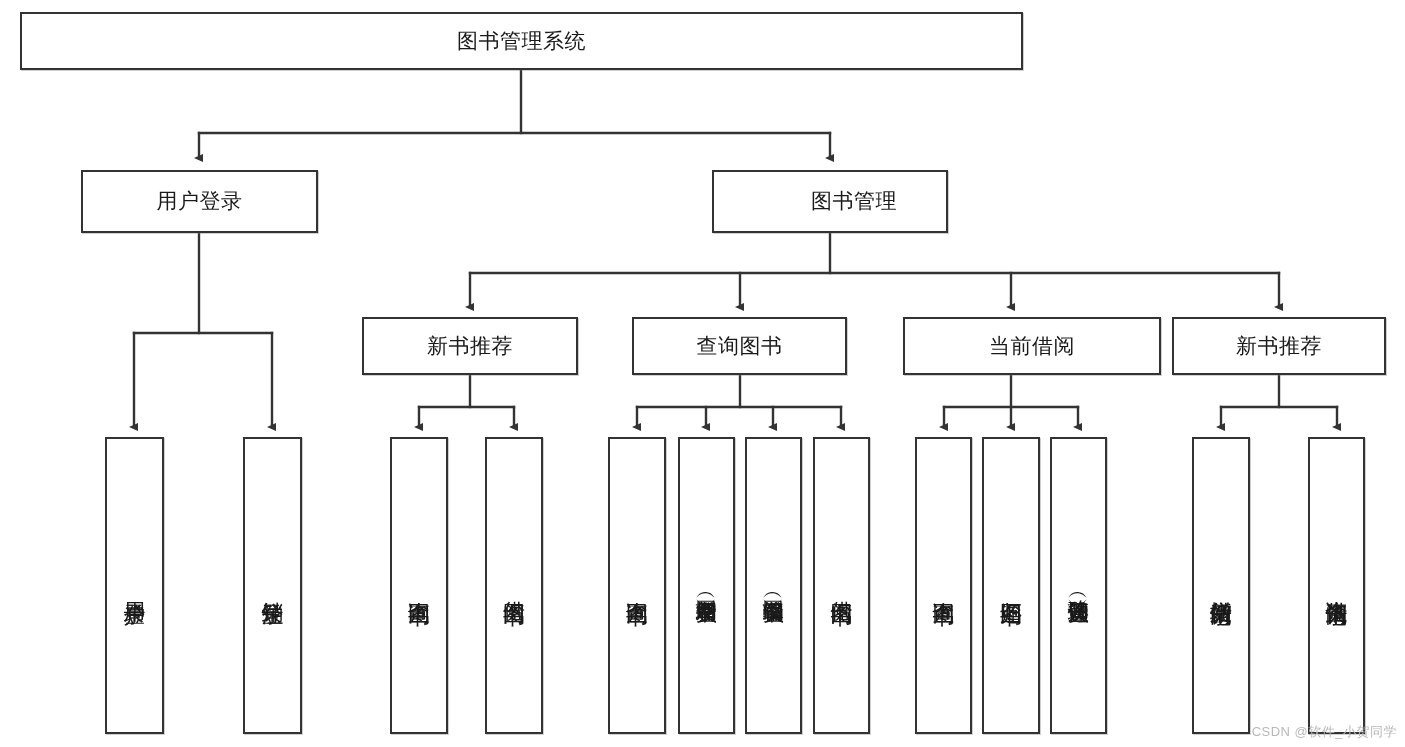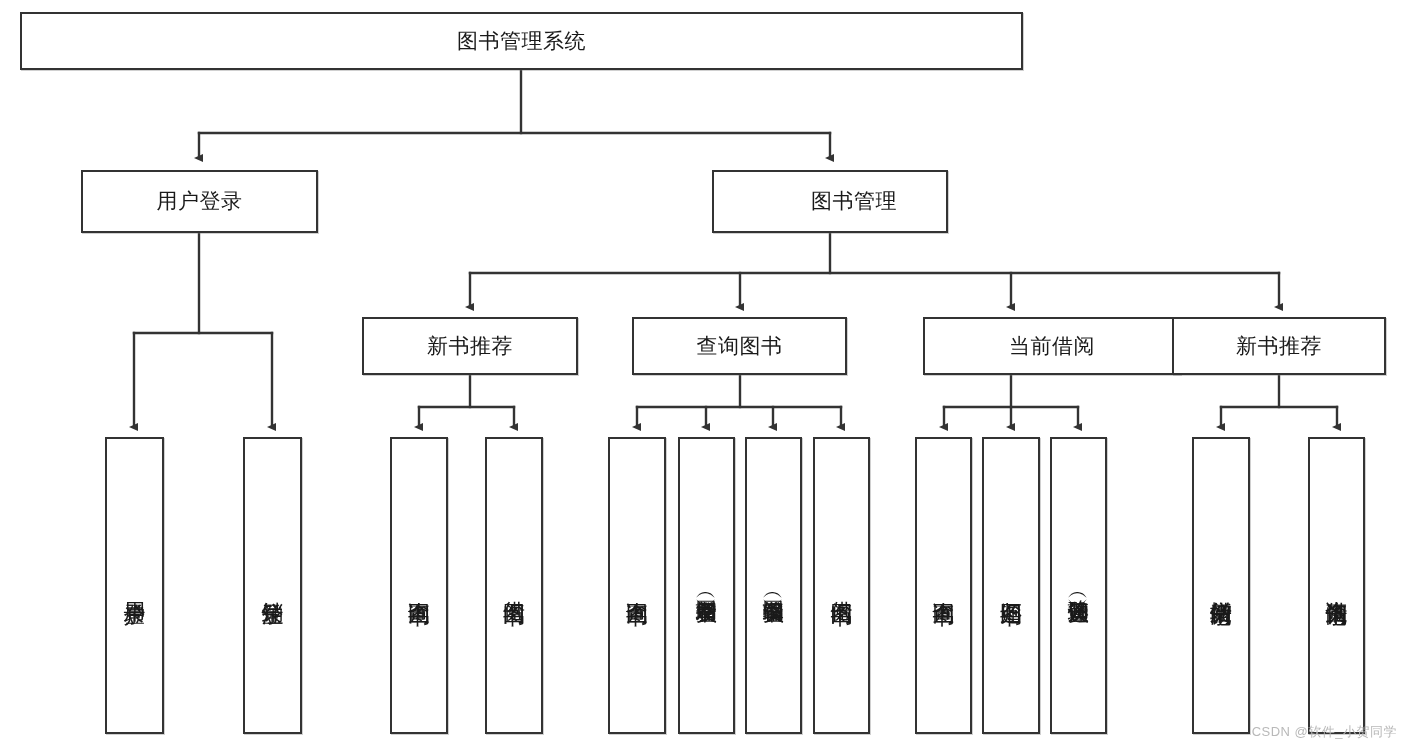--- a/index.html
+++ b/index.html
@@ -139,21 +139,21 @@
   <div class="node" id="l2-1" style="left: 712px; top: 170px; width: 236px; height: 63px; padding-left: 48px;">
     <span class="label-h">图书管理</span>
   </div>
 
   <div class="node" id="l3-0" style="left: 362px; top: 317px; width: 216px; height: 58px;">
     <span class="label-h">新书推荐</span>
   </div>
   <div class="node" id="l3-1" style="left: 632px; top: 317px; width: 215px; height: 58px;">
     <span class="label-h">查询图书</span>
   </div>
-  <div class="node" id="l3-2" style="left: 923px; top: 317px; width: 258px; height: 58px;">
+  <div class="node" id="l3-2" style="left: 903px; top: 317px; width: 258px; height: 58px;">
     <span class="label-h">当前借阅</span>
   </div>
   <div class="node" id="l3-3" style="left: 1172px; top: 317px; width: 214px; height: 58px;">
     <span class="label-h">新书推荐</span>
   </div>
 
   <div class="node vertical" id="lf-0" style="left: 105px; top: 437px; width: 59px; height: 297px;">
     <span class="label-v">用户登录</span>
   </div>
   <div class="node vertical" id="lf-1" style="left: 243px; top: 437px; width: 59px; height: 297px;">

